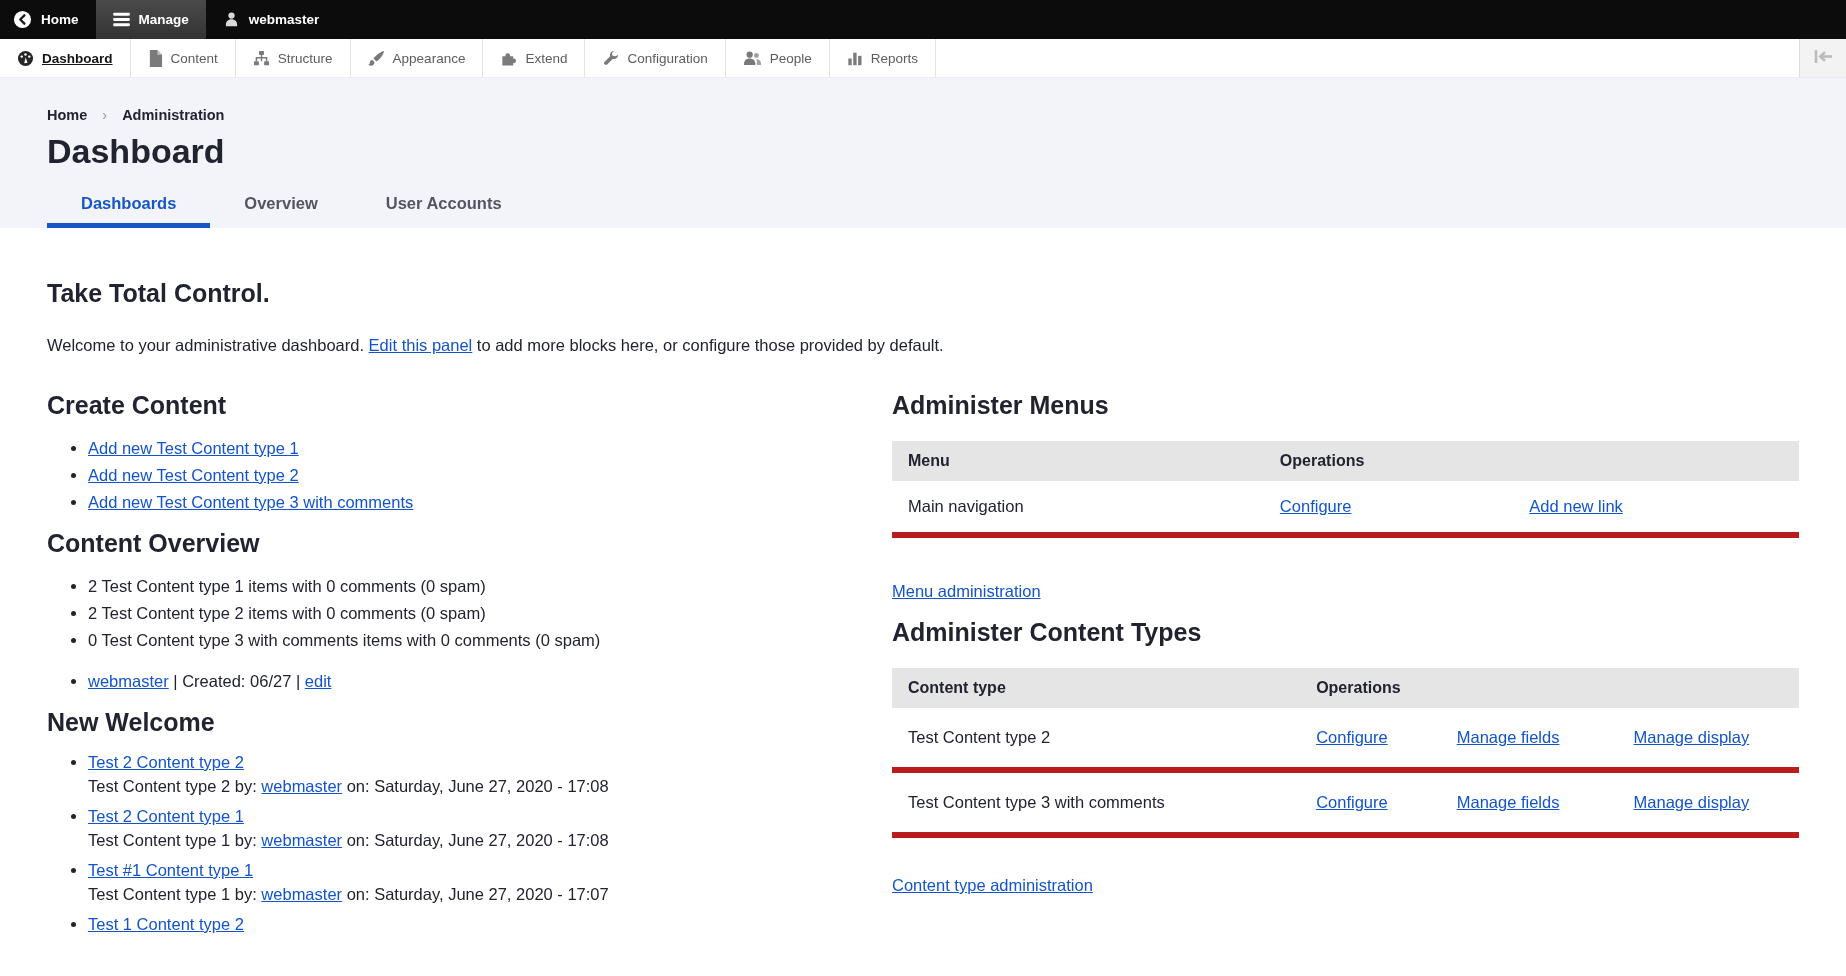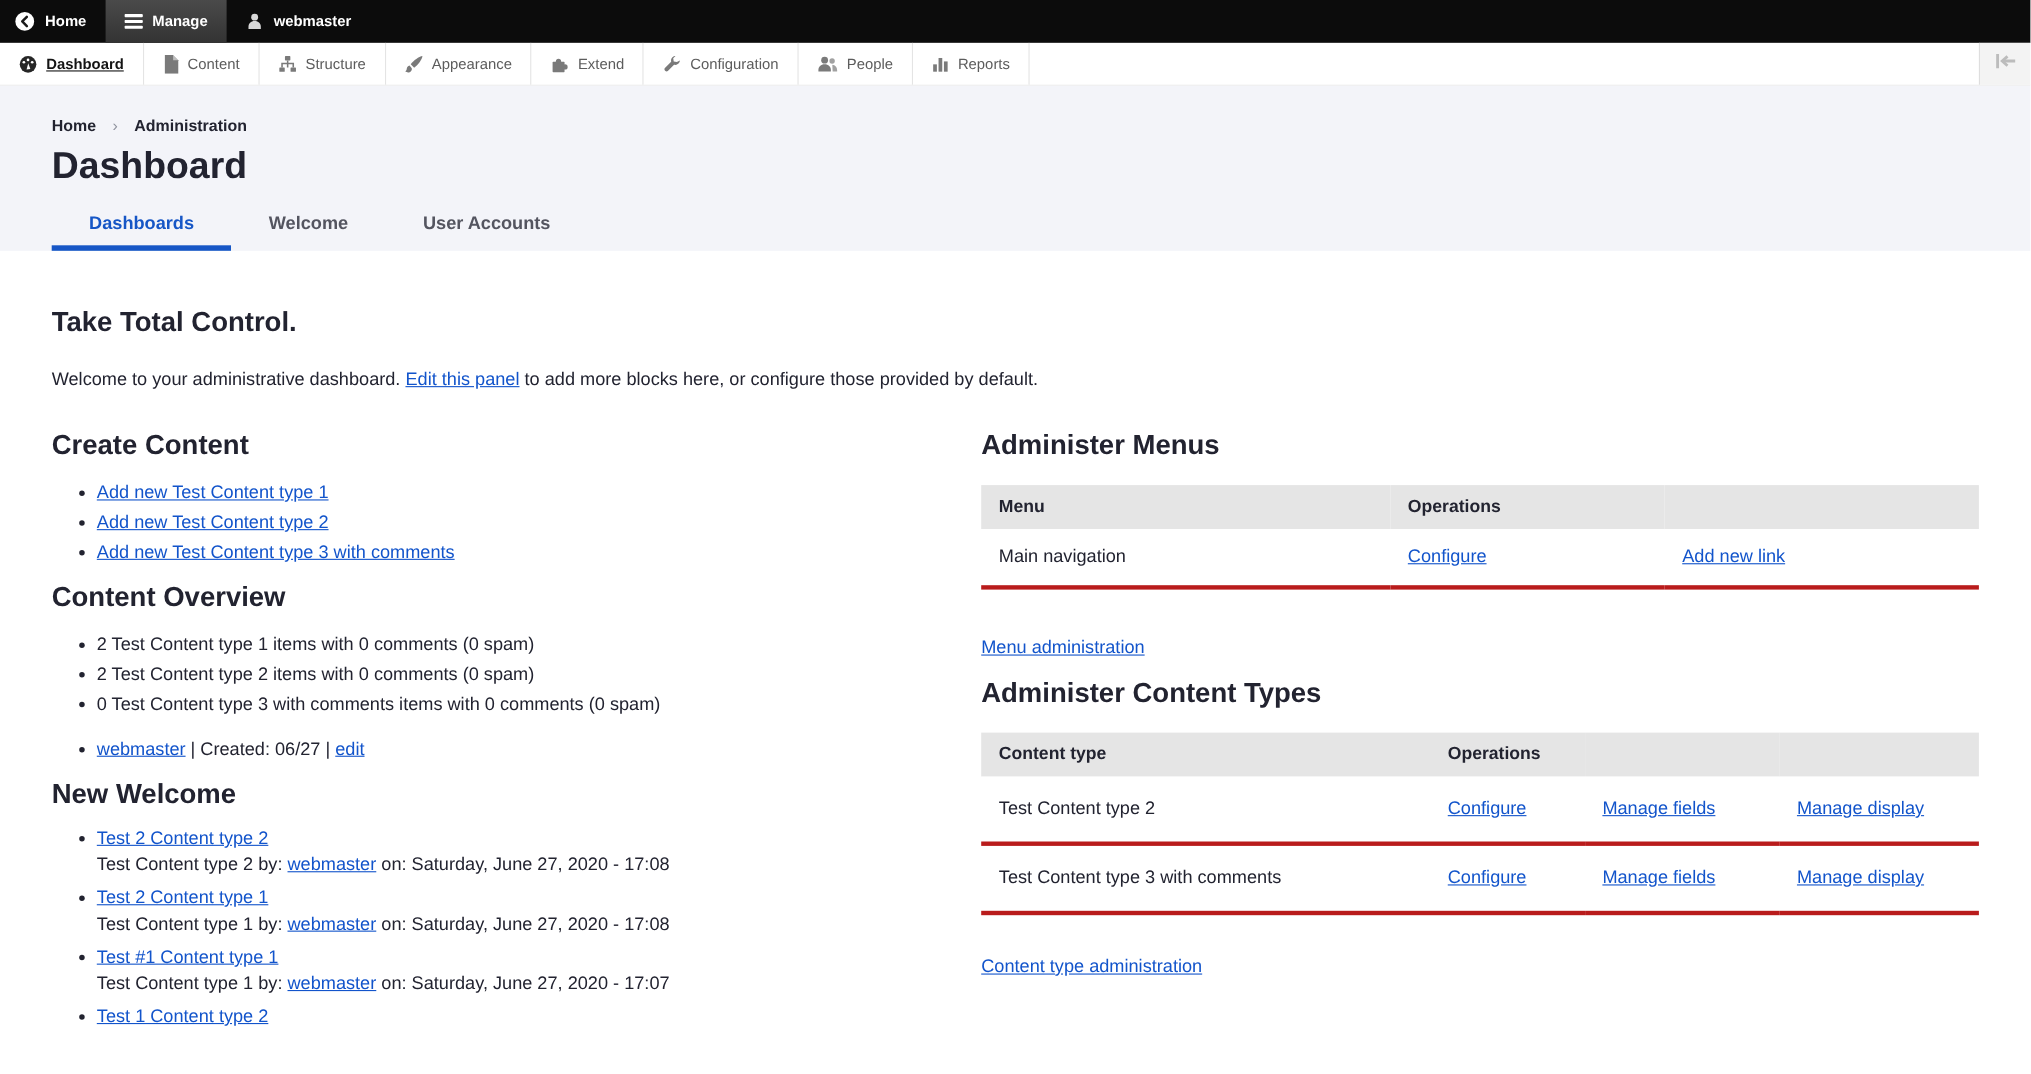--- a/index.html
+++ b/index.html
@@ -58,21 +58,21 @@
   ul.plain li { font-size:16.5px; line-height:27px; }
 
   ul.newcontent { margin:12px 0 0; padding:0 0 0 41px; }
   ul.newcontent li { font-size:16.5px; line-height:24px; margin-bottom:6px; }
   .byline { color:#222330; }
 
   
   table.admin { width:100%; border-collapse:collapse; margin-top:20px; table-layout:fixed; }
   table.admin th { background:#e5e5e5; text-align:left; font-size:16px; font-weight:700;
                    padding:11px 16px; color:#222330; }
-  table.admin td { font-size:16.5px; padding:16px 16px; border-bottom:4px solid #b91c1c;
+  table.admin td { font-size:16.5px; padding:16px 16px; border-bottom:6px solid #b91c1c;
                    background:#fff; }
   table.admin.types td { padding:20px 16px; }
   .tbl-footer-link { display:inline-block; margin-top:44px; font-size:16.5px; }
   .col-right h2.follow { margin-top:16px; }
   .tbl-footer-link.types { margin-top:38px; }
 </style>
 </head>
 <body>
 
 <div class="toolbar">
@@ -207,21 +207,21 @@
 
 <div class="page-header">
   <div class="breadcrumb">
     <span>Home</span>
     <span class="bc-sep">›</span>
     <span>Administration</span>
   </div>
   <h1 class="page-title">Dashboard</h1>
   <div class="tabs">
     <div class="tab active">Dashboards</div>
-    <div class="tab">Welcome</div>
+    <div class="tab">Overview</div>
     <div class="tab">User Accounts</div>
   </div>
 </div>
 
 <div class="content">
   <div class="intro">
     <h2 class="sec">Take Total Control.</h2>
     <p><span>Welcome to your administrative dashboard. </span><a>Edit this panel</a><span> to add more blocks here, or configure those provided by default.</span></p>
   </div>
 

